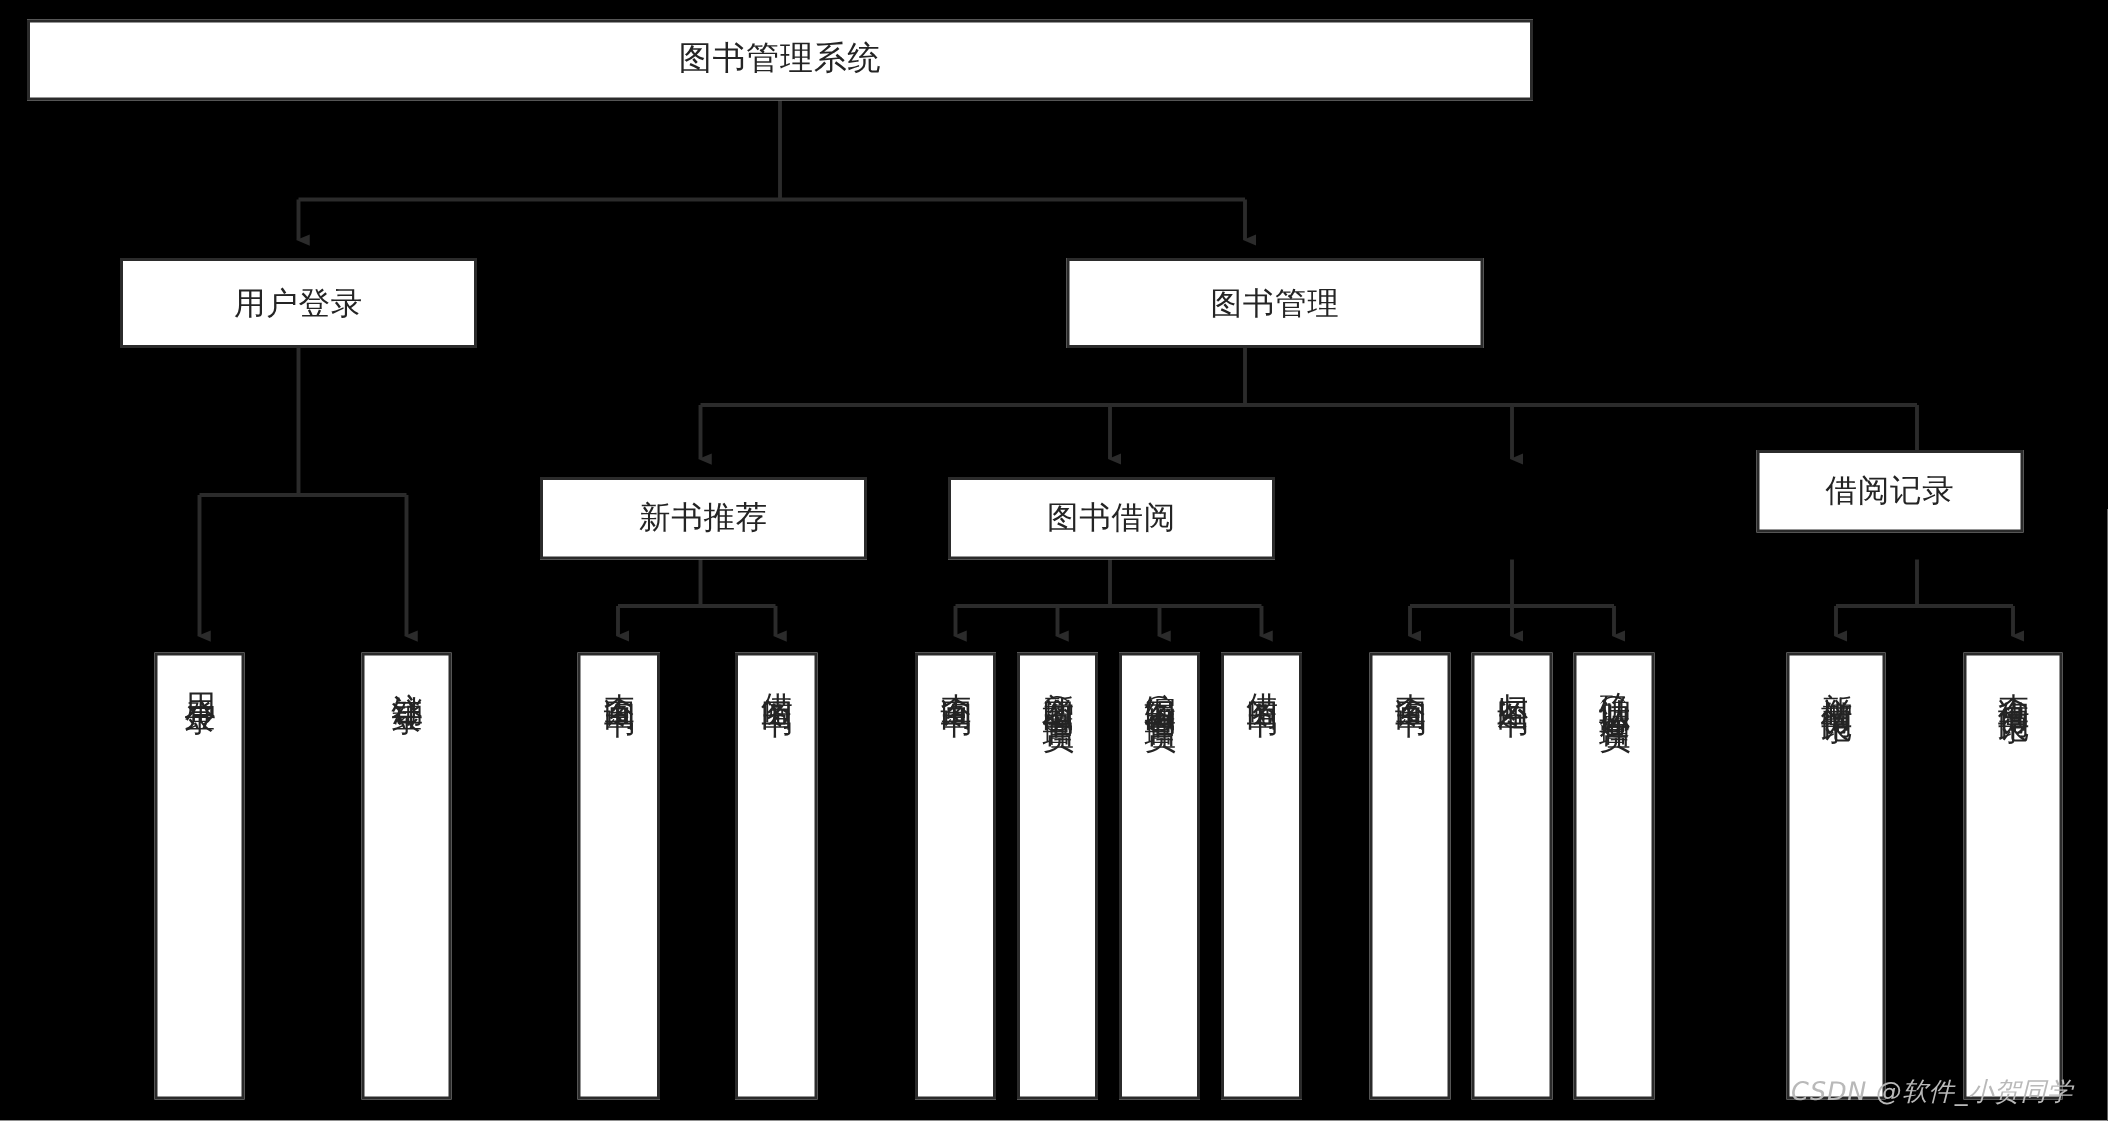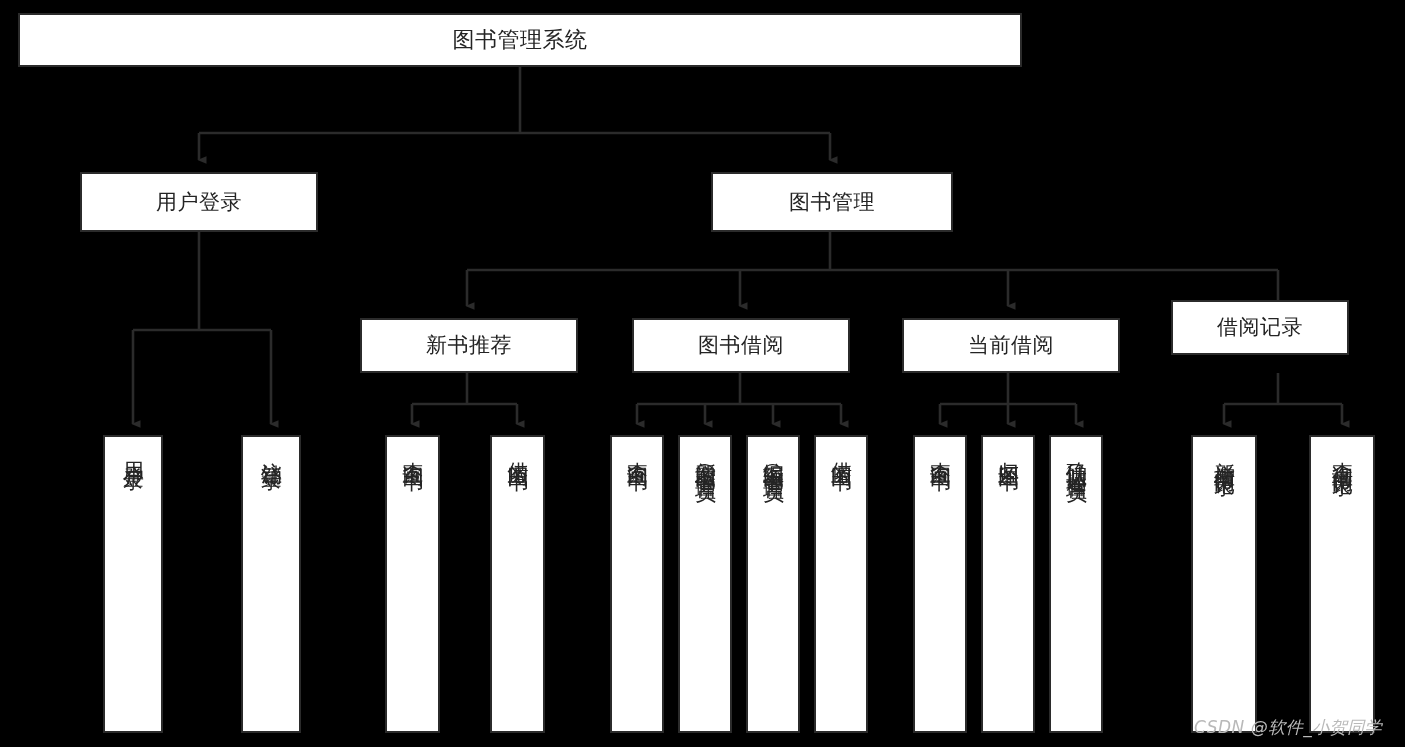--- a/index.html
+++ b/index.html
@@ -121,32 +121,29 @@
     </g>
   </svg>
 
   <div class="node h-node root" style="left:18px;top:13px;width:1004px;height:54px;">
     <span class="lbl">图书管理系统</span>
   </div>
 
   <div class="node h-node" style="left:80px;top:172px;width:238px;height:60px;">
     <span class="lbl">用户登录</span>
   </div>
-  <div class="node h-node" style="left:711px;top:172px;width:242px;height:60px;">
+  <div class="node h-node" style="left:711px;top:172px;width:278px;height:60px;">
     <span class="lbl">图书管理</span>
   </div>
 
   <div class="node h-node" style="left:632px;top:318px;width:218px;height:55px;">
     <span class="lbl">图书借阅</span>
   </div>
   <div class="node h-node" style="left:360px;top:318px;width:218px;height:55px;">
     <span class="lbl">新书推荐</span>
-  </div>
-  <div class="node h-node" style="left:902px;top:318px;width:218px;height:55px;">
-    <span class="lbl">当前借阅</span>
   </div>
   <div class="node h-node" style="left:1171px;top:300px;width:178px;height:55px;">
     <span class="lbl">借阅记录</span>
   </div>
 
   <div class="node v-node" style="left:103px;top:435px;width:60px;height:298px;">
     <span class="lbl">用户登录</span>
   </div>
   <div class="node v-node" style="left:241px;top:435px;width:60px;height:298px;">
     <span class="lbl">注销登录</span>

